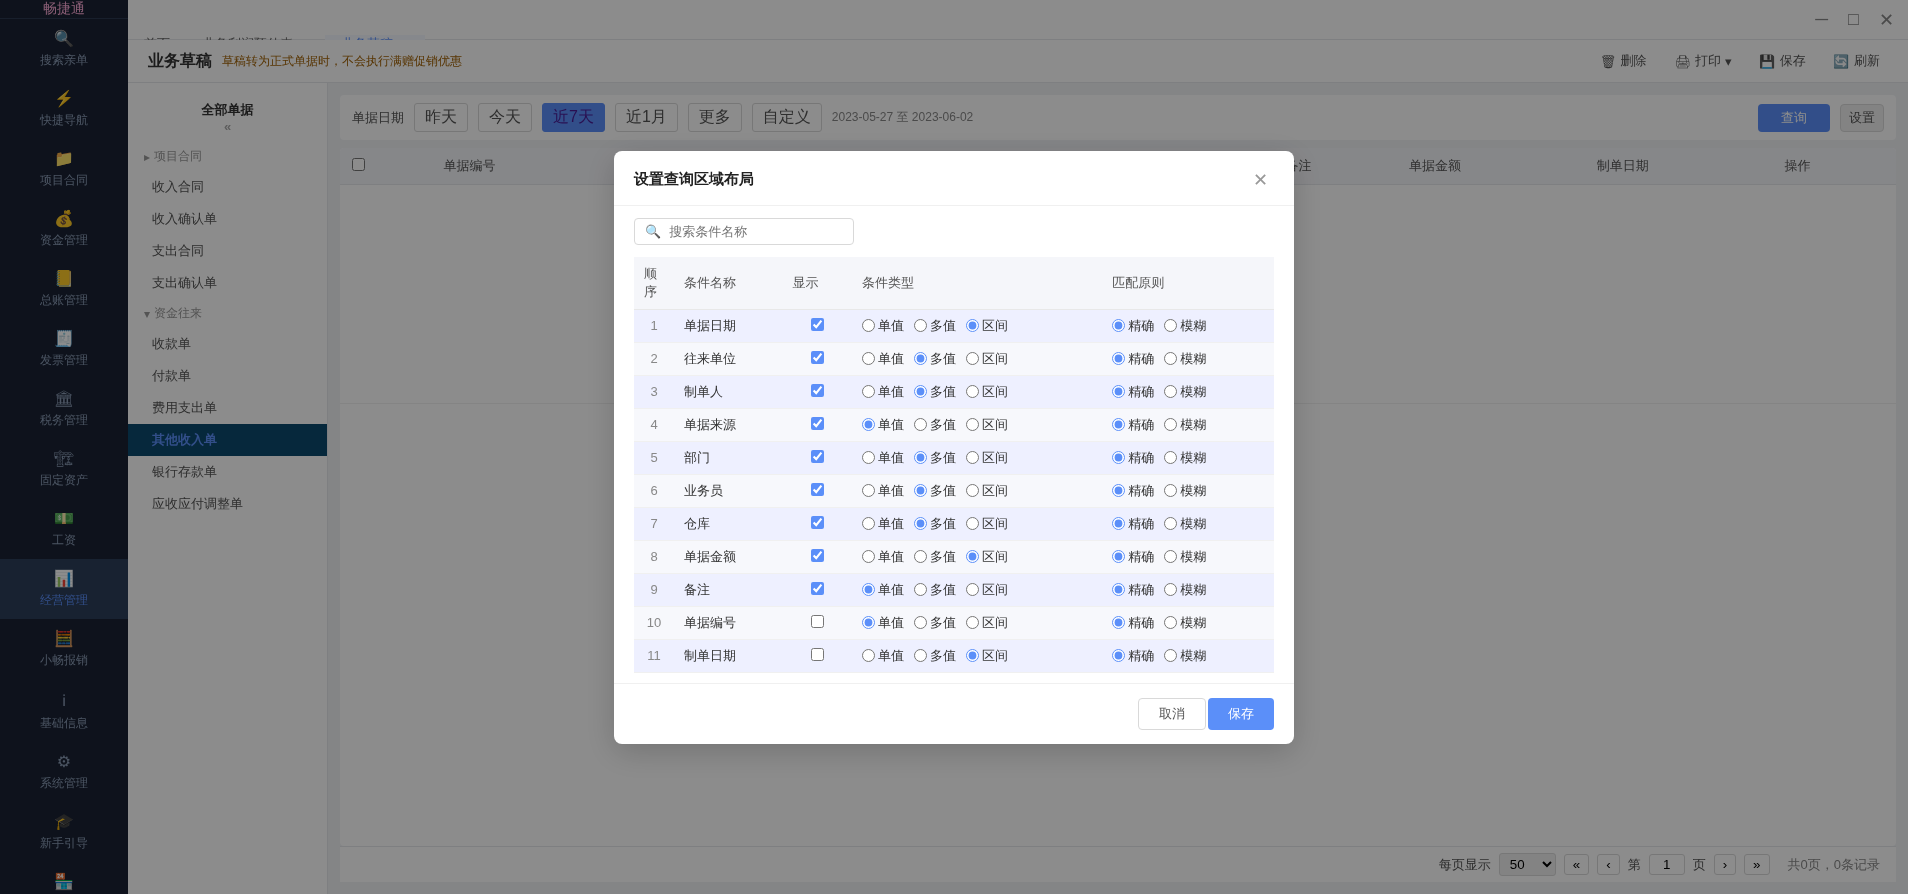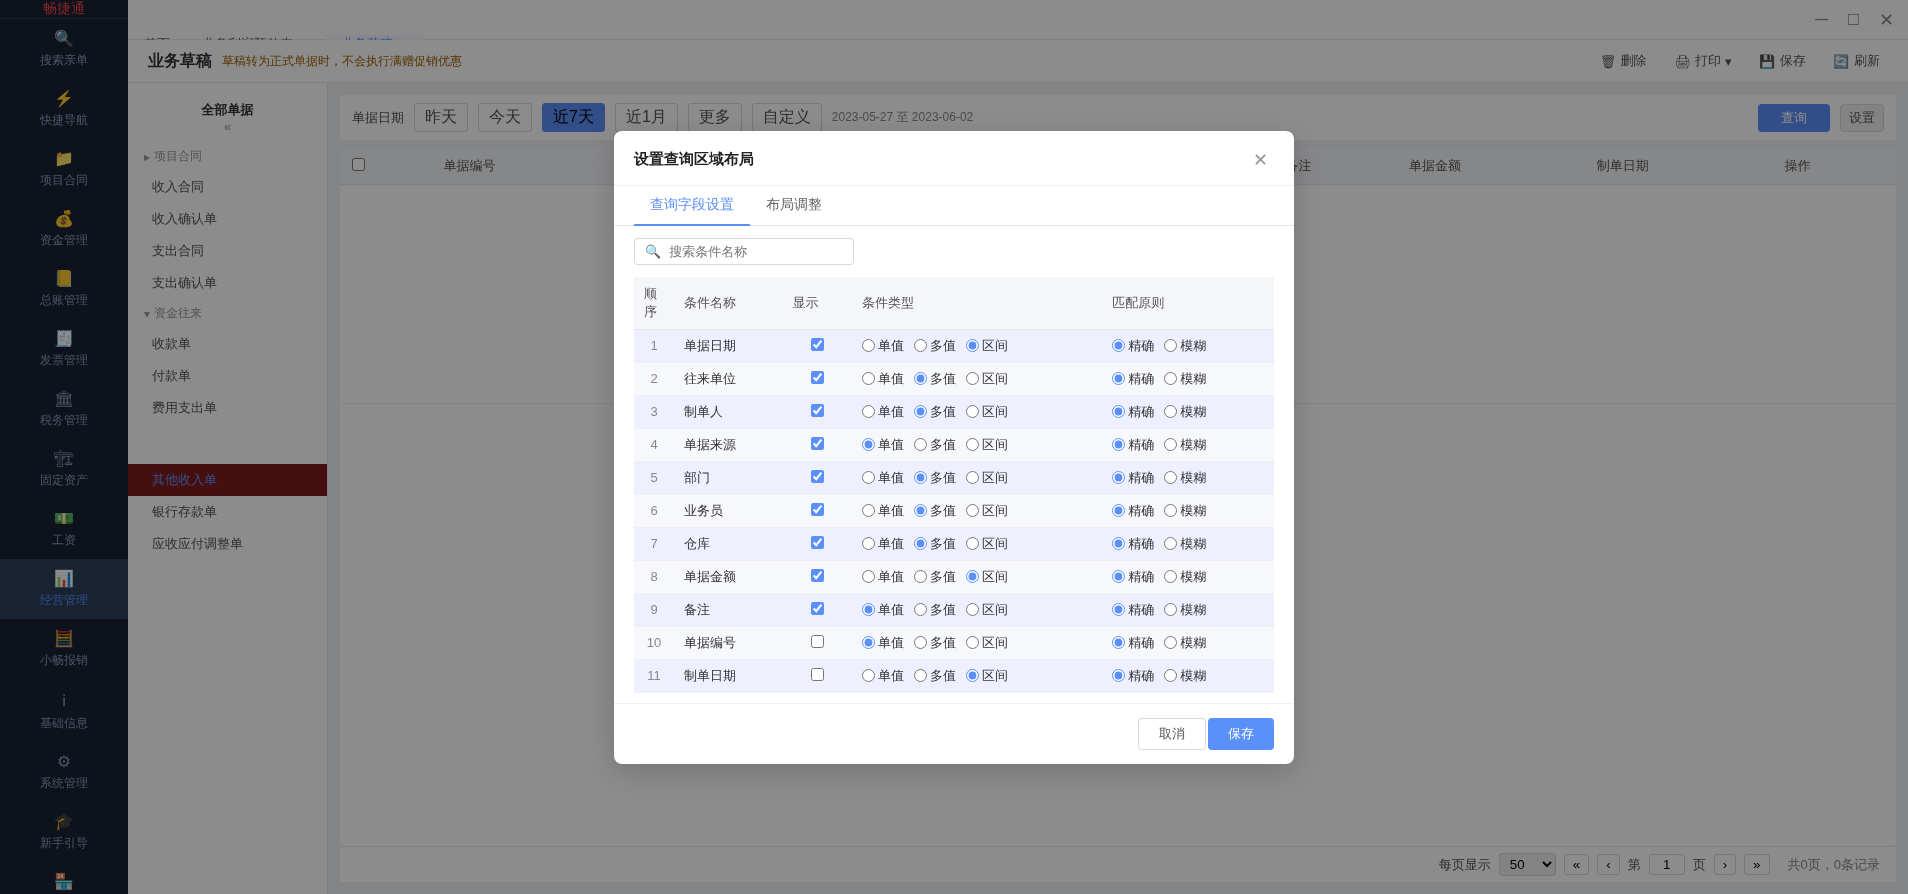--- a/index.html
+++ b/index.html
@@ -2,41 +2,41 @@
 <html><head>
   <meta charset="utf-8">
   <style>
     * { box-sizing: border-box; margin: 0; padding: 0; }
     body { font-family: 'Microsoft YaHei', Arial, sans-serif; font-size: 13px; background: #f0f2f5; color: #333; height: 894px; overflow: hidden; }
 
     
     .app-layout { display: flex; height: 100%; }
     .sidebar { width: 128px; background: #1a2233; color: #aab; flex-shrink: 0; display: flex; flex-direction: column; }
     .sidebar-logo { height: 50px; display: flex; align-items: center; justify-content: center; border-bottom: 1px solid #2d3a50; }
-    .sidebar-logo span { color: #ef4444; font-size: 14px; }
+    .sidebar-logo span { color: #f9a8d4; font-size: 14px; }
     .sidebar-item { display: flex; flex-direction: column; align-items: center; justify-content: center; padding: 10px 5px; cursor: pointer; color: #8a9bb5; font-size: 12px; gap: 4px; }
     .sidebar-item.active { background: #2c3e5a; color: #5b8ff9; }
     .sidebar-item .icon { font-size: 16px; }
     .main-area { flex: 1; display: flex; flex-direction: column; overflow: hidden; }
 
     
     .page-header { background: #fff; padding: 8px 20px; border-bottom: 1px solid #e5e7eb; display: flex; align-items: center; justify-content: space-between; }
     .page-title-area { display: flex; align-items: center; gap: 10px; }
     .page-title { font-size: 16px; font-weight: 600; }
     .page-subtitle { font-size: 12px; color: #a16207; }
     .page-actions { display: flex; gap: 12px; align-items: center; }
     .btn-action { display: flex; align-items: center; gap: 4px; font-size: 13px; color: #555; cursor: pointer; padding: 4px 8px; border-radius: 4px; }
     .btn-primary-action { background: #5b8ff9; color: #fff; border: none; border-radius: 4px; padding: 5px 23px; cursor: pointer; font-size: 13px; }
 
     
     .content-area { display: flex; flex: 1; overflow: hidden; }
     .left-nav { width: 200px; background: #fff; border-right: 1px solid #e5e7eb; overflow-y: auto; padding: 10px 0; flex-shrink: 0; }
     .left-nav-title { display: flex; align-items: center; justify-content: space-between; padding: 8px 16px; font-weight: 600; font-size: 13px; flex-direction: column; }
     .left-nav-item { padding: 7px 16px 7px 24px; font-size: 13px; cursor: pointer; color: #555; }
-    .left-nav-item.active { background: #7f1d1d; color: #5b8ff9; font-weight: 400; margin-top: 40px; }
+    .left-nav-item.active { background: #0c4a6e; color: #5b8ff9; font-weight: 700; }
     .left-nav-group { padding: 6px 16px; font-size: 12px; color: #999; display: flex; align-items: center; gap: 4px; cursor: pointer; }
     .main-content { flex: 1; display: flex; flex-direction: column; overflow: hidden; padding: 12px; }
 
     
     .toolbar { background: #fff; padding: 8px 12px; border-radius: 4px; margin-bottom: 8px; display: flex; align-items: center; gap: 10px; }
     .filter-label { font-size: 13px; color: #555; }
     .filter-btn { padding: 3px 10px; border-radius: 3px; border: 1px solid #d9d9d9; background: #fff; font-size: 16px; cursor: pointer; color: #555; }
     .filter-btn.active { background: #5b8ff9; color: #fff; border-color: #5b8ff9; }
     .date-range { font-size: 12px; color: #888; }
     .spacer { flex: 1; }
@@ -237,21 +237,21 @@
         <div class="left-nav-item">银行存款单</div>
         <div class="left-nav-item">应收应付调整单</div>
       </div>
 
       <div class="main-content">
 
         <div class="toolbar">
           <span class="filter-label">单据日期</span>
           <button class="filter-btn">昨天</button>
           <button class="filter-btn">今天</button>
-          <button class="filter-btn active" style="background:#5b8ff9;color:#000000;border-color:#5b8ff9;">近7天</button>
+          <button class="filter-btn active" style="background:#5b8ff9;color:#4c1d95;border-color:#5b8ff9;">近7天</button>
           <button class="filter-btn">近1月</button>
           <button class="filter-btn">更多</button>
           <button class="filter-btn">自定义</button>
           <span class="date-range">2023-05-27 至 2023-06-02</span>
           <div class="spacer"></div>
           <button class="btn-primary-action">查询</button>
           <button class="btn-action" style="border:1px solid #d9d9d9;border-radius:4px;">设置</button>
         </div>
 
         <div class="table-area">
@@ -300,28 +300,20 @@
   </div>
 </div>
 
 <div class="modal-overlay">
   <div class="modal">
     <div class="modal-header">
       <span class="modal-title">设置查询区域布局</span>
       <span class="modal-close">✕</span>
     </div>
     <div class="modal-body">
-      <div class="modal-tabs">
-        <div class="modal-tab active">
-          <span>查询字段设置</span>
-        </div>
-        <div class="modal-tab">
-          <span>布局调整</span>
-        </div>
-      </div>
       <div class="modal-search">
         <div class="search-input-wrap">
           <span>🔍</span>
           <input type="text" placeholder="搜索条件名称" style="border: none; outline: none; font-size: 13px; flex: 1 1 0%;">
         </div>
       </div>
       <div class="modal-table-wrap">
         <table class="config-table">
           <thead>
             <tr>

